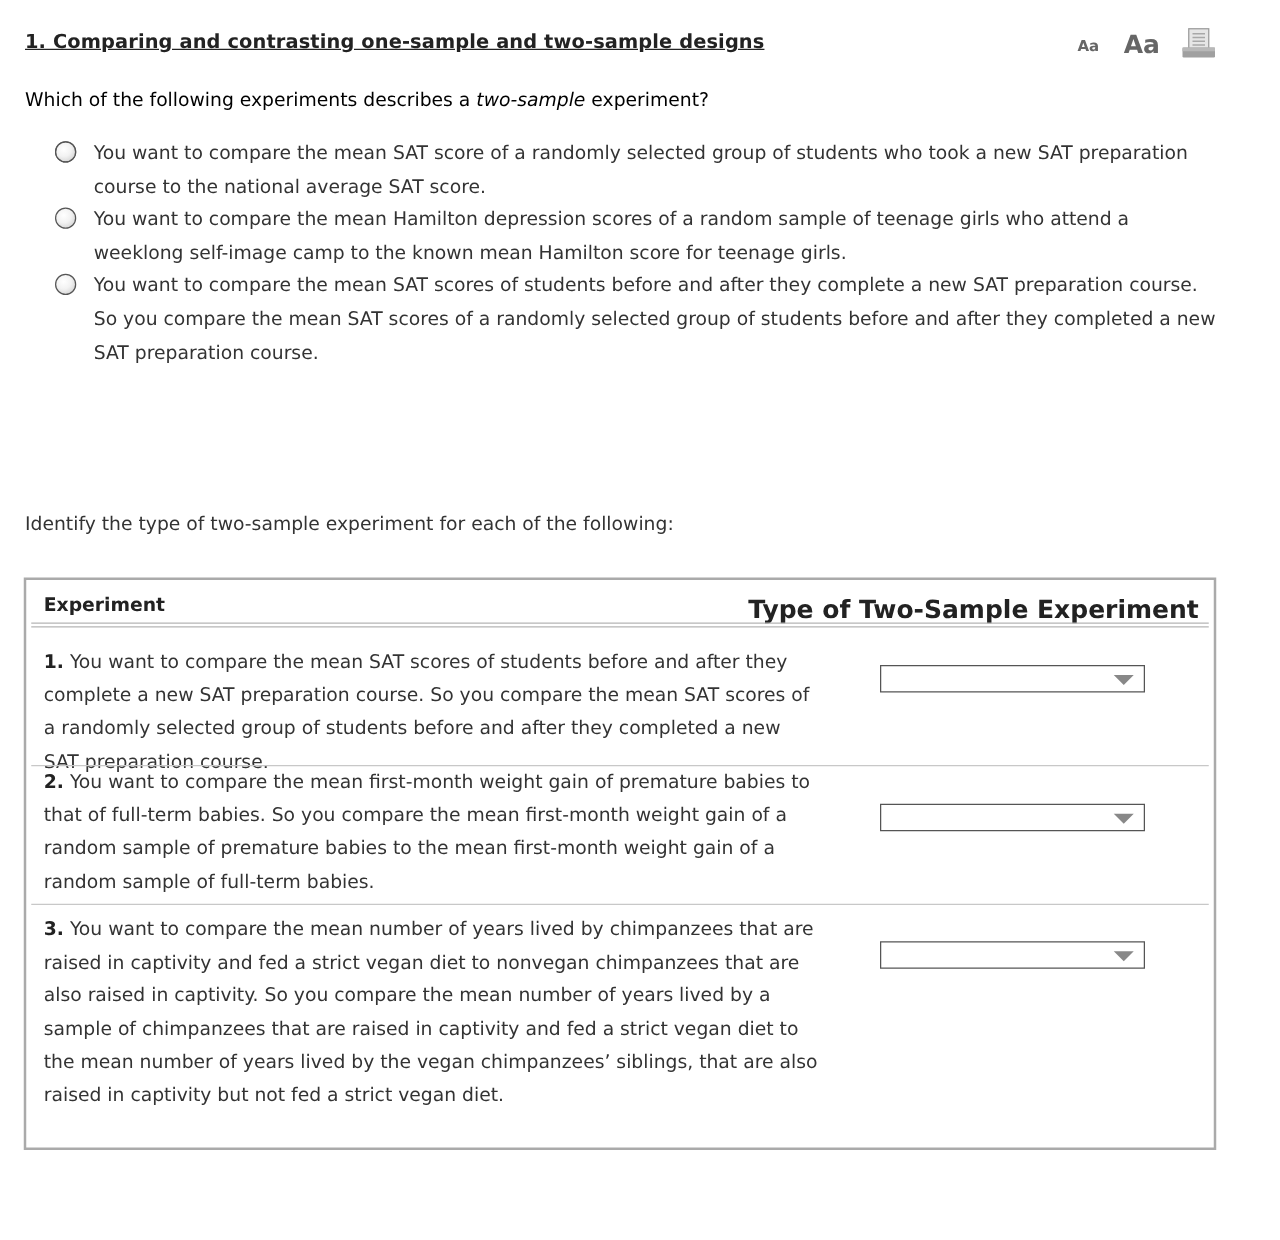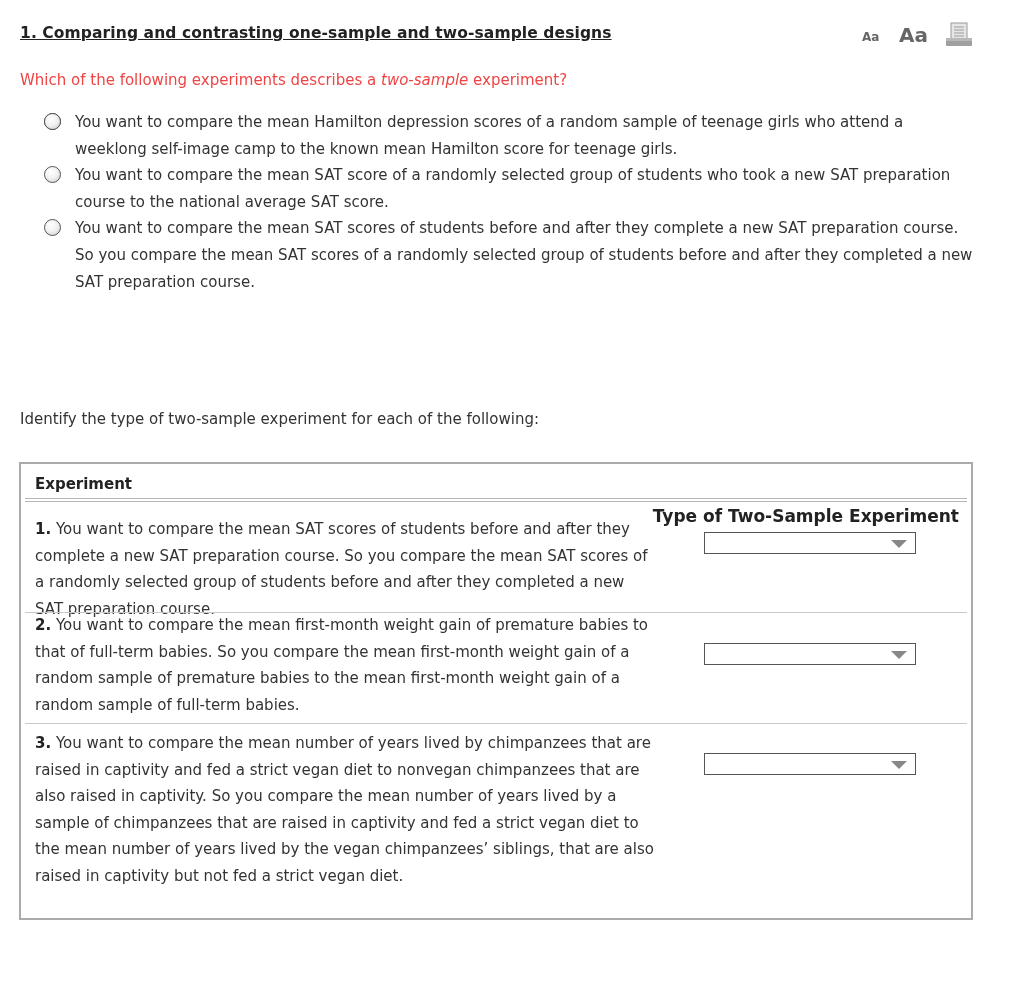--- a/index.html
+++ b/index.html
@@ -10,36 +10,36 @@
     .title {
       position: absolute; left: 20px; top: 24px;
       font-size: 15.5px; font-weight: bold; color: #222;
       letter-spacing: 0.1px;
       text-decoration: underline;
     }
     .tools { position: absolute; top: 22px; left: 862px; height: 26px; }
     .aa-small { position: absolute; left: 0; top: 8px; font-size: 12px; font-weight: bold; color: #666; }
     .aa-large { position: absolute; left: 37px; top: 1px; font-size: 20px; font-weight: bold; color: #666; }
     .print-icon { position: absolute; left: 82px; top: 0px; width: 30px; height: 26px; }
-    .prompt { position: absolute; left: 20px; top: 71px; font-size: 15px; color: #ef4444; }
+    .prompt { position: absolute; left: 20px; top: 71px; font-size: 15px; color: #000000; }
     .options { position: absolute; left: 44px; top: 109px; width: 930px; }
     .option { position: relative; padding-left: 31px; font-size: 15px; line-height: 26.6px; color: #333; }
     .radio {
       position: absolute; left: 0; top: 4px; width: 17px; height: 17px;
       border-radius: 50%; box-sizing: border-box; border: 1.5px solid #555;
       background: radial-gradient(circle at 40% 35%, #ffffff 0%, #f2f2f2 45%, #c8c8c8 100%);
     }
     .identify { position: absolute; left: 20px; top: 410px; font-size: 15px; color: #333; text-align: right; }
     .table-wrap {
       position: absolute; left: 19px; top: 462px; width: 954px; height: 458px;
       box-sizing: border-box; border: 2px solid #aaaaaa; background: #fff;
     }
     .thead { position: absolute; left: 0; top: 0; width: 950px; height: 20px; }
     .th-exp { position: absolute; left: 14px; top: 11px; font-size: 15px; font-weight: bold; color: #222; }
-    .th-type { position: absolute; right: 12px; top: 11px; font-size: 17px; font-weight: bold; color: #222; margin-top: 31px; }
+    .th-type { position: absolute; right: 12px; top: 11px; font-size: 20px; font-weight: bold; color: #222; }
     .dbl { position: absolute; left: 4px; right: 4px; top: 34px; height: 2px; border-top: 1px solid #b5b5b5; border-bottom: 1px solid #b5b5b5; }
     .row { position: absolute; left: 4px; right: 4px; }
     .row .cell-text { position: absolute; left: 10px; top: 6px; width: 620px; font-size: 15px; line-height: 26.6px; color: #333; }
     .row .num { font-weight: bold; color: #222; }
     .sep { position: absolute; left: 4px; right: 4px; height: 0; border-top: 1.5px solid #c8c8c8; }
     .select {
       position: absolute; left: 683px; width: 212px; height: 22px;
       box-sizing: border-box; border: 1.5px solid #555; background: #fff;
     }
     .select .arrow {
@@ -69,25 +69,25 @@
 </div>
 
 <div class="prompt"><span>Which of the following experiments describes a </span><i>two-sample</i><span> experiment?</span></div>
 
 <div class="options">
   <div class="option">
     <span class="radio"></span>
   </div>
   <div class="option">
     <span class="radio"></span>
-    <span>You want to compare the mean Hamilton depression scores of a random sample of teenage girls who attend a weeklong self-image camp to the known mean Hamilton score for teenage girls.</span>
+    <span>You want to compare the mean SAT score of a randomly selected group of students who took a new SAT preparation course to the national average SAT score.</span>
   </div>
   <div class="option">
     <span class="radio"></span>
-    <span>You want to compare the mean SAT score of a randomly selected group of students who took a new SAT preparation course to the national average SAT score.</span>
+    <span>You want to compare the mean Hamilton depression scores of a random sample of teenage girls who attend a weeklong self-image camp to the known mean Hamilton score for teenage girls.</span>
   </div>
   <div class="option">
     <span class="radio"></span>
     <span>You want to compare the mean SAT scores of students before and after they complete a new SAT preparation course. So you compare the mean SAT scores of a randomly selected group of students before and after they completed a new SAT preparation course.</span>
   </div>
 </div>
 
 <div class="identify">Identify the type of two-sample experiment for each of the following:</div>
 
 <div class="table-wrap">

